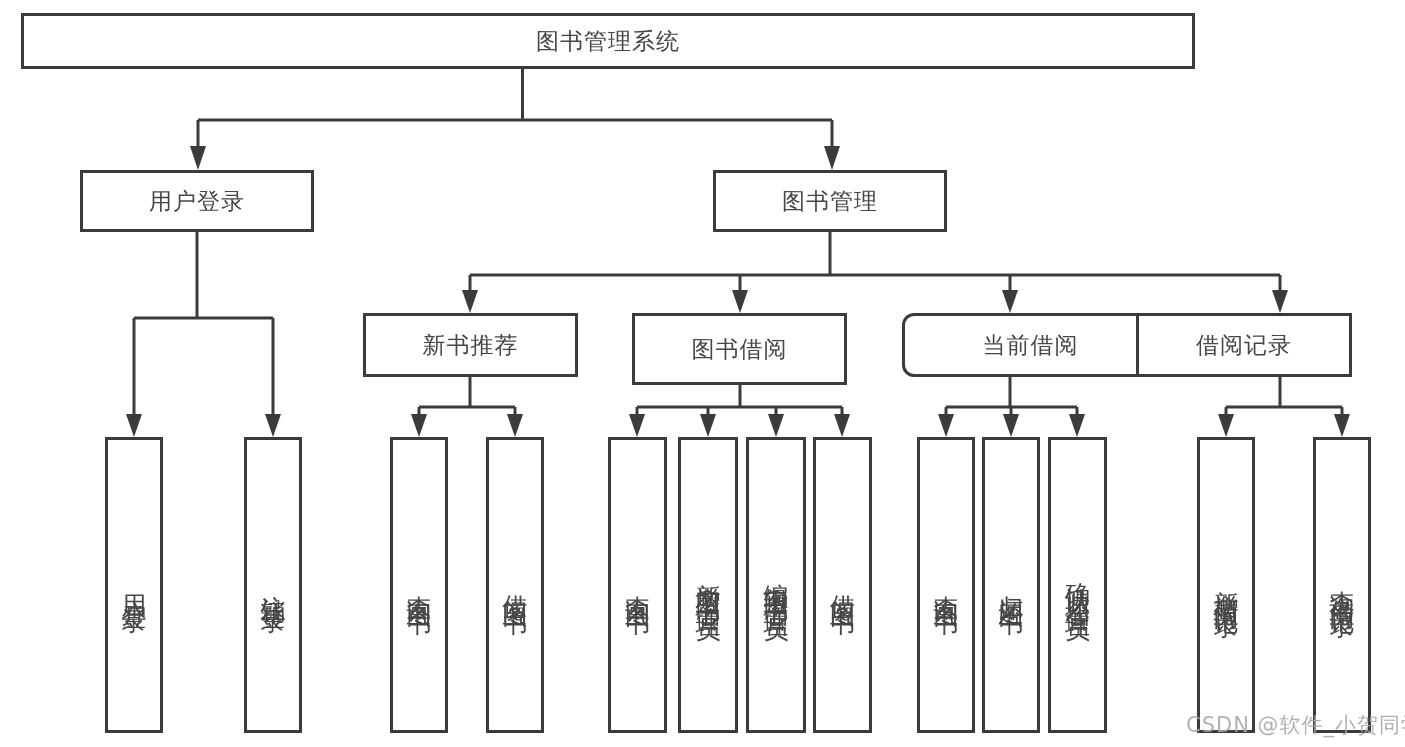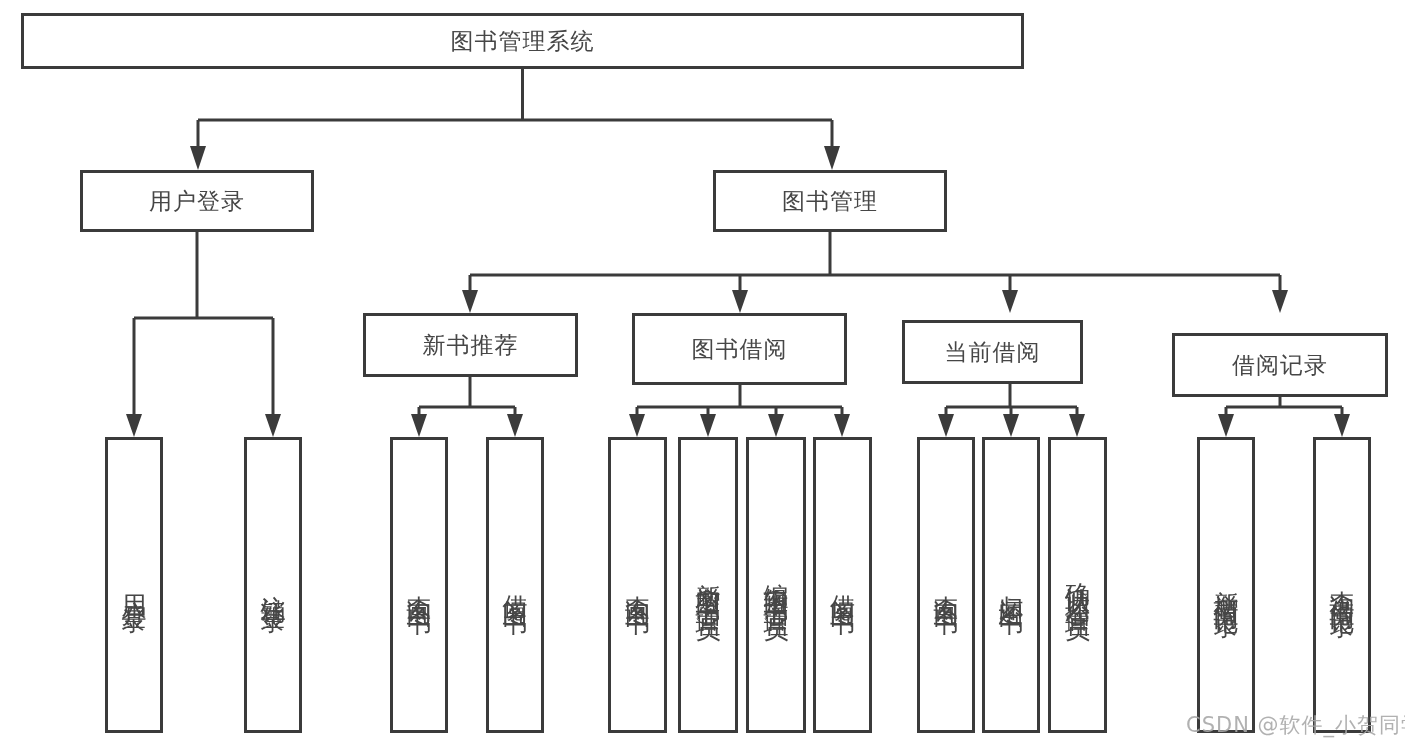--- a/index.html
+++ b/index.html
@@ -123,29 +123,29 @@
       <polygon points="768,414 784,414 776,437"></polygon>
       <polygon points="834,414 850,414 842,437"></polygon>
       <polygon points="938,414 954,414 946,437"></polygon>
       <polygon points="1003,414 1019,414 1011,437"></polygon>
       <polygon points="1069,414 1085,414 1077,437"></polygon>
       <polygon points="1218,414 1234,414 1226,437"></polygon>
       <polygon points="1334,414 1350,414 1342,437"></polygon>
     </g>
   </svg>
 
-  <div class="box" style="left:21px; top:13px; width:1003px; height:56px;">图书管理系统</div>
+  <div class="box" style="left:21px; top:13px; width:1174px; height:56px;">图书管理系统</div>
 
   <div class="box" style="left:80px; top:170px; width:234px; height:62px;">用户登录</div>
   <div class="box" style="left:713px; top:170px; width:234px; height:62px;">图书管理</div>
 
   <div class="box" style="left:363px; top:313px; width:215px; height:64px;">新书推荐</div>
   <div class="box" style="left:632px; top:313px; width:215px; height:72px;">图书借阅</div>
-  <div class="box" style="left:902px; top:320px; width:181px; height:64px;">当前借阅</div>
-  <div class="box" style="left:1172px; top:313px; width:216px; height:64px;margin-top:20px;">借阅记录</div>
+  <div class="box" style="left:902px; top:313px; width:257px; height:64px;border-radius:12px;">当前借阅</div>
+  <div class="box" style="left:1136px; top:313px; width:216px; height:64px;">借阅记录</div>
 
   <div class="leaf" style="left:105px; top:437px; width:58px; height:296px;">
     <span>用户登录</span>
   </div>
   <div class="leaf" style="left:244px; top:437px; width:58px; height:296px;">
     <span>注销登录</span>
   </div>
 
   <div class="leaf" style="left:390px; top:437px; width:58px; height:296px;">
     <span>查询图书</span>

